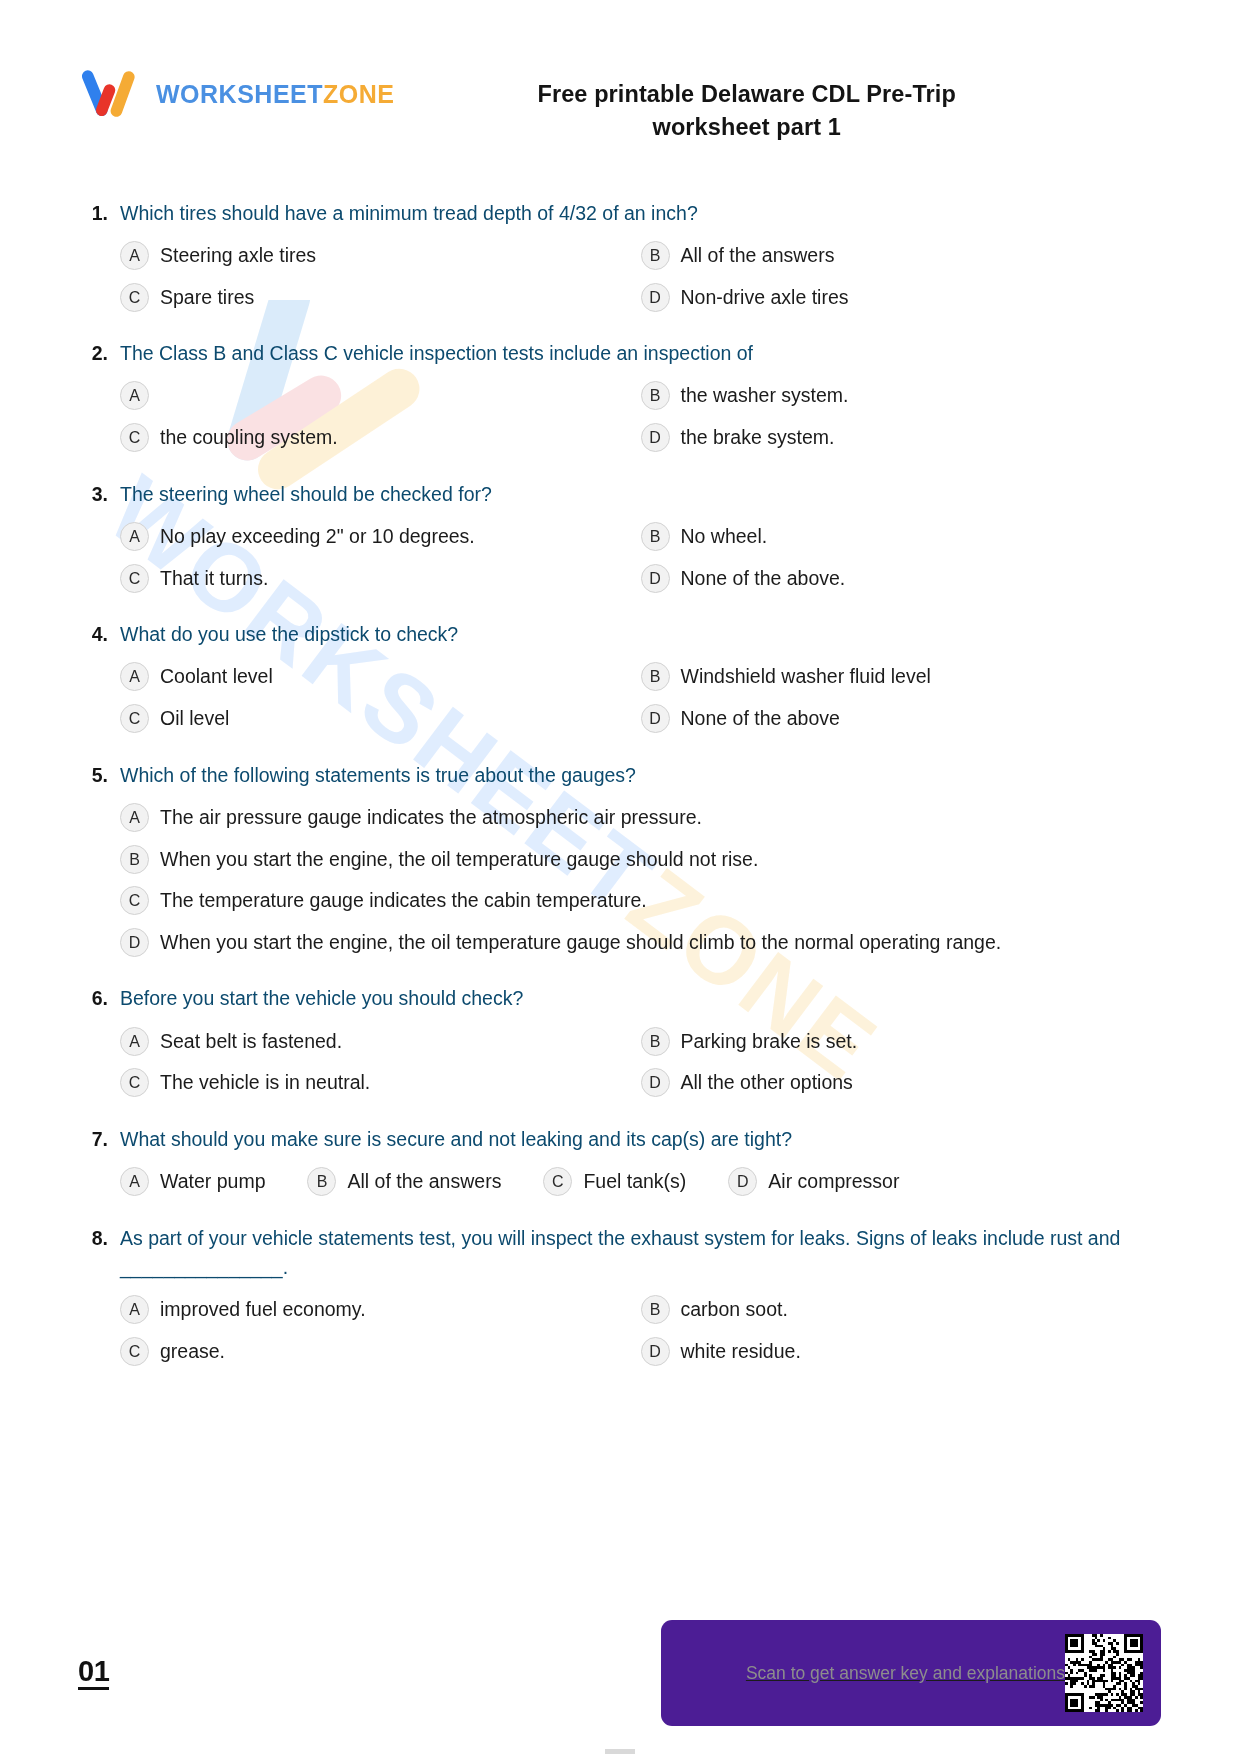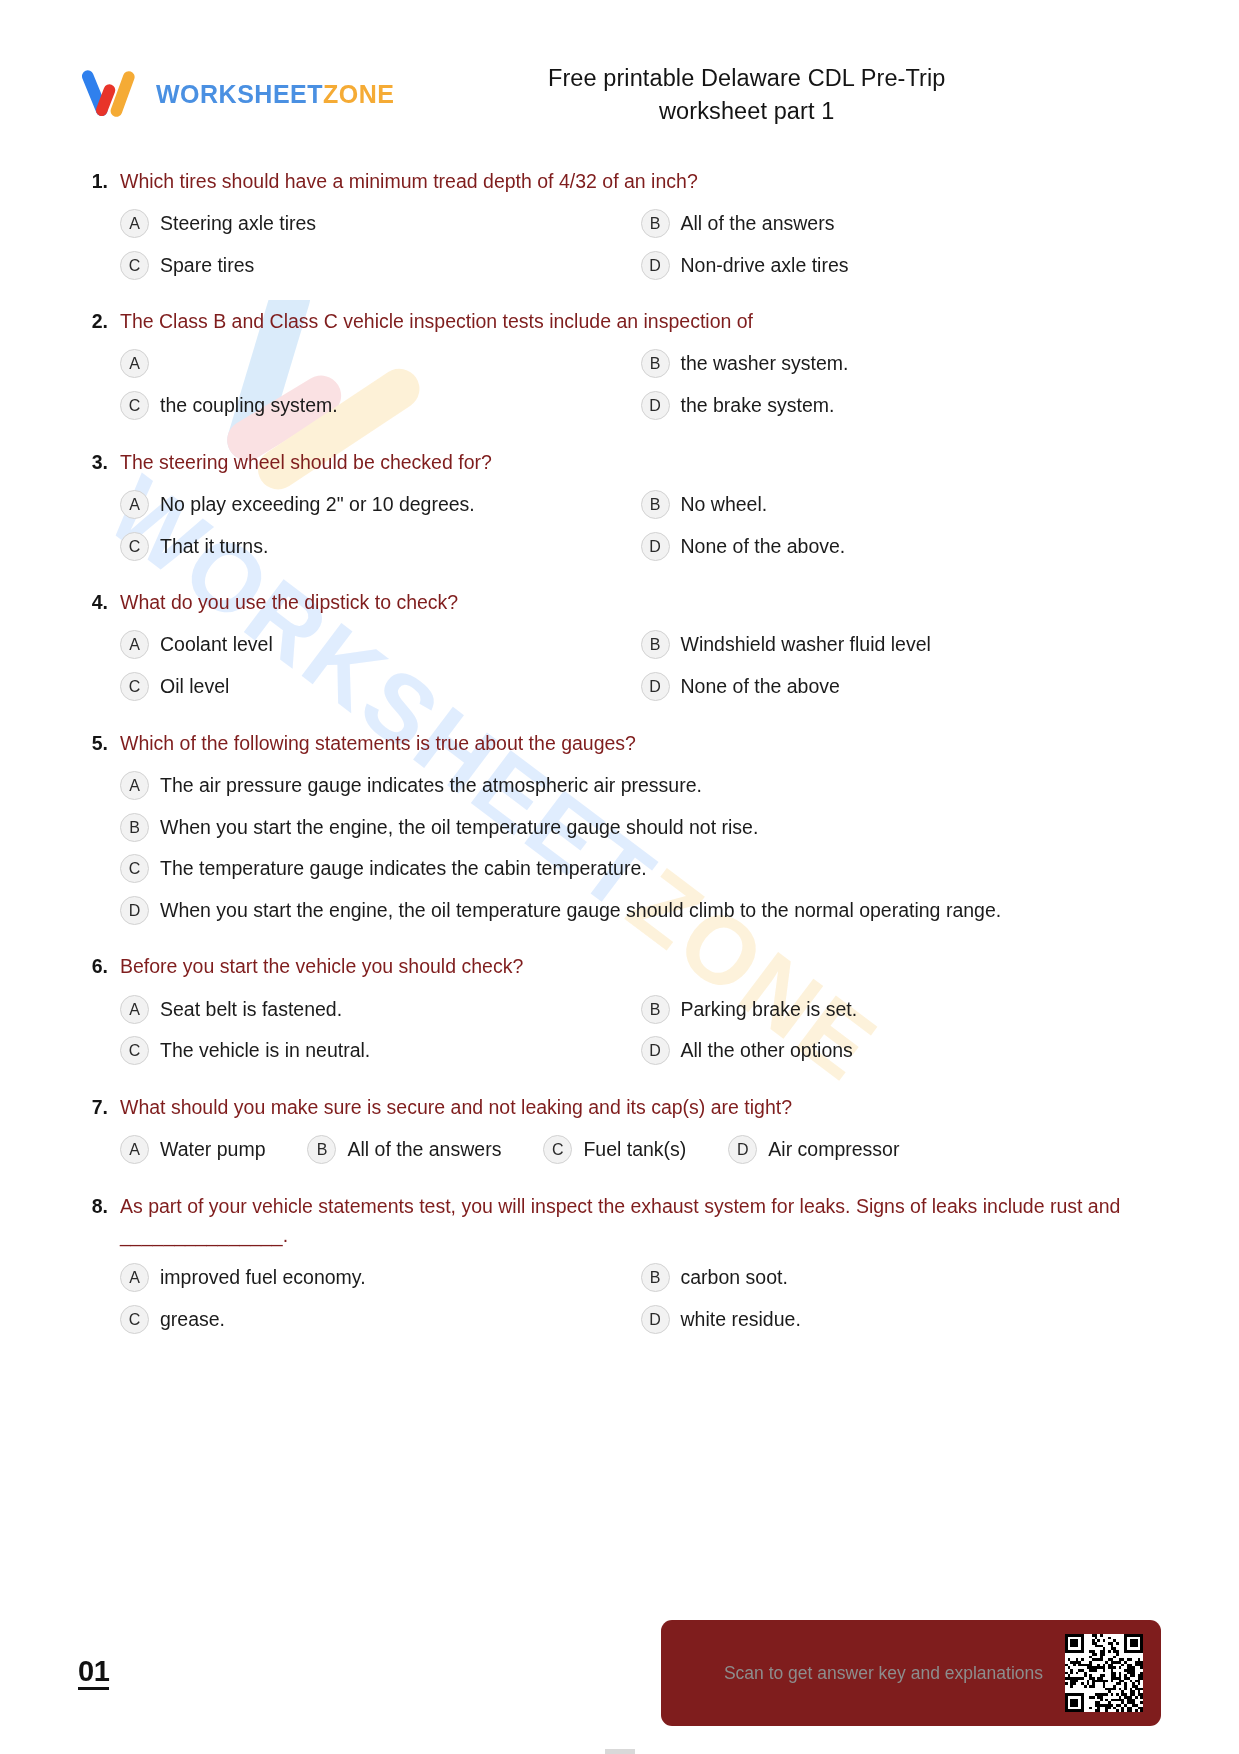--- a/index.html
+++ b/index.html
@@ -84,26 +84,26 @@
   .brand-name .w2 { color: #f5ab35; }
 
   .title-wrap {
     flex: 1 1 auto;
     text-align: center;
     padding-left: 10px;
     padding-right: 70px;
   }
   .title {
     font-size: 23.5px;
-    font-weight: 400;
+    font-weight: 700;
     line-height: 1.42;
     color: #141414;
     letter-spacing: .1px;
     max-width: 470px;
-    margin: 0 auto;
+    margin: 16px auto;
   }
 
   
   .content {
     position: relative;
     z-index: 2;
     padding: 38px 78px 0 78px;
   }
 
   .q {
@@ -122,21 +122,21 @@
     text-align: right;
     font-size: 19.5px;
     font-weight: 700;
     color: #141414;
     line-height: 1.5;
   }
   .q-text {
     flex: 1 1 auto;
     font-size: 19.5px;
     line-height: 1.5;
-    color: #7f1d1d;
+    color: #0c4a6e;
   }
 
   .opts {
     padding-left: 42px;
   }
   .opts.grid2 {
     display: grid;
     grid-template-columns: 1fr 1fr;
     row-gap: 11px;
     column-gap: 0;
@@ -198,26 +198,26 @@
     font-weight: 700;
     color: #111;
     border-bottom: 3px solid #111;
     padding-bottom: 0;
     line-height: 1.05;
     letter-spacing: -.5px;
   }
   .scan-box {
     display: flex;
     align-items: center;
-    background: #7f1d1d;
+    background: #4c1d95;
     border-radius: 11px;
     padding: 14px 18px 14px 30px;
-    gap: 22px;
     min-width: 500px;
     justify-content: flex-end;
+    text-decoration: underline;
   }
   .scan-text {
     font-size: 17.5px;
     color: #8d8d8d;
     white-space: nowrap;
   }
   .qr { width: 78px; height: 78px; flex: 0 0 auto; background: #fff; }
 
   .bottom-tick {
     position: absolute;

